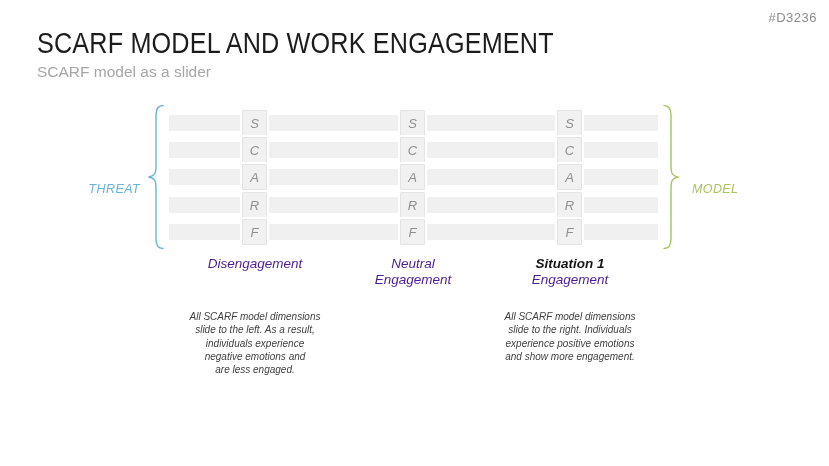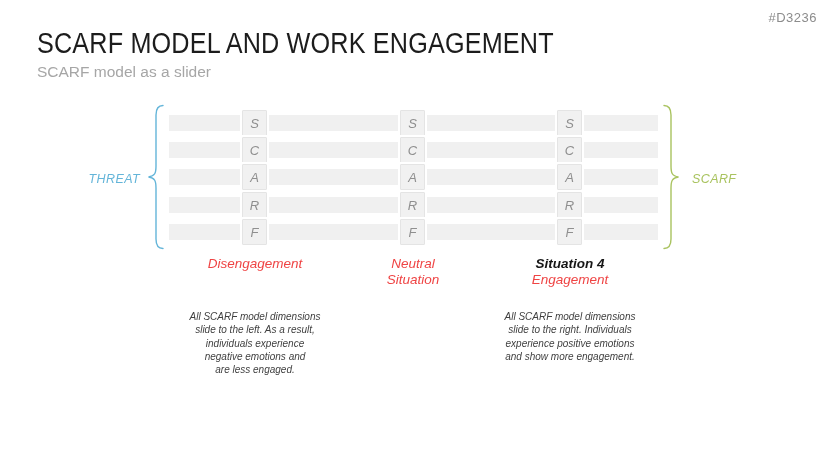--- a/index.html
+++ b/index.html
@@ -32,44 +32,44 @@
     display:flex; align-items:center; justify-content:center;
     font-style:italic; font-size:13px; color:var(--handle-letter);
   }
   .h0{top:5px} .h1{top:32px} .h2{top:59px} .h3{top:87px} .h4{top:114px}
   .c1{left:73px} .c2{left:231px} .c3{left:388px}
   
   .brace { position:absolute; top:104px; width:18px; height:146px; }
   .brace-left { left:147px; }
   .brace-right { left:662px; }
   .side-label {
-    position:absolute; top:172px; font-size:12.5px; font-style:italic;
+    position:absolute; top:182px; font-size:12.5px; font-style:italic;
     letter-spacing:0.4px; white-space:nowrap;
   }
   .threat { left:56px; width:84px; text-align:right; color:var(--threat); }
   .reward { left:692px; color:var(--reward); }
   
   .situation { position:absolute; top:256px; width:160px; text-align:center; }
   .s1{left:175px} .s2{left:333px} .s3{left:490px}
   .sit-head { min-height:54px; }
   .sit-title { font-size:13.5px; font-weight:700; font-style:italic; color:#161616; line-height:1.15; }
-  .sit-state { font-size:13.5px; font-style:italic; color:#ef4444; line-height:1.15; white-space:pre-line; }
+  .sit-state { font-size:13.5px; font-style:italic; color:#4c1d95; line-height:1.15; white-space:pre-line; }
   .sit-desc  { font-size:10px; line-height:1.33; color:var(--body-text); white-space:pre-line;font-style:italic; }
 </style>
 </head>
 <body>
 
 <div class="stage">
 
   <h1 class="title">SCARF MODEL AND WORK ENGAGEMENT</h1>
   <div class="subtitle">SCARF model as a slider</div>
   <div class="id-tag">#D3236</div>
 
   <div class="side-label threat">THREAT</div>
-  <div class="side-label reward">SCARF</div>
+  <div class="side-label reward">MODEL</div>
 
   <svg class="brace brace-left" viewBox="0 0 18 146">
     <path d="M 16,1.5 C 10.5,1.5 9,5 9,11 L 9,62 C 9,69 8,72 1.5,73 C 8,74 9,77 9,84 L 9,135 C 9,141 10.5,144.5 16,144.5" fill="none" style="stroke:var(--threat)" stroke-width="1.4" stroke-linecap="round"></path>
   </svg>
   <svg class="brace brace-right" viewBox="0 0 18 146">
     <path d="M 2,1.5 C 7.5,1.5 9,5 9,11 L 9,62 C 9,69 10,72 16.5,73 C 10,74 9,77 9,84 L 9,135 C 9,141 7.5,144.5 2,144.5" fill="none" style="stroke:var(--reward)" stroke-width="1.4" stroke-linecap="round"></path>
   </svg>
 
   <div class="slider-zone">
     <div class="track t0"></div>
@@ -104,27 +104,27 @@
     <div class="sit-desc">All SCARF model dimensions
 slide to the left. As a result,
 individuals experience
 negative emotions and
 are less engaged.</div>
   </div>
 
   <div class="situation s2">
     <div class="sit-head">
       <div class="sit-state">Neutral
-Situation</div>
+Engagement</div>
     </div>
   </div>
 
   <div class="situation s3">
     <div class="sit-head">
-      <div class="sit-title">Situation 4</div>
+      <div class="sit-title">Situation 1</div>
       <div class="sit-state">Engagement</div>
     </div>
     <div class="sit-desc">All SCARF model dimensions
 slide to the right. Individuals
 experience positive emotions
 and show more engagement.</div>
   </div>
 
 </div>
 

